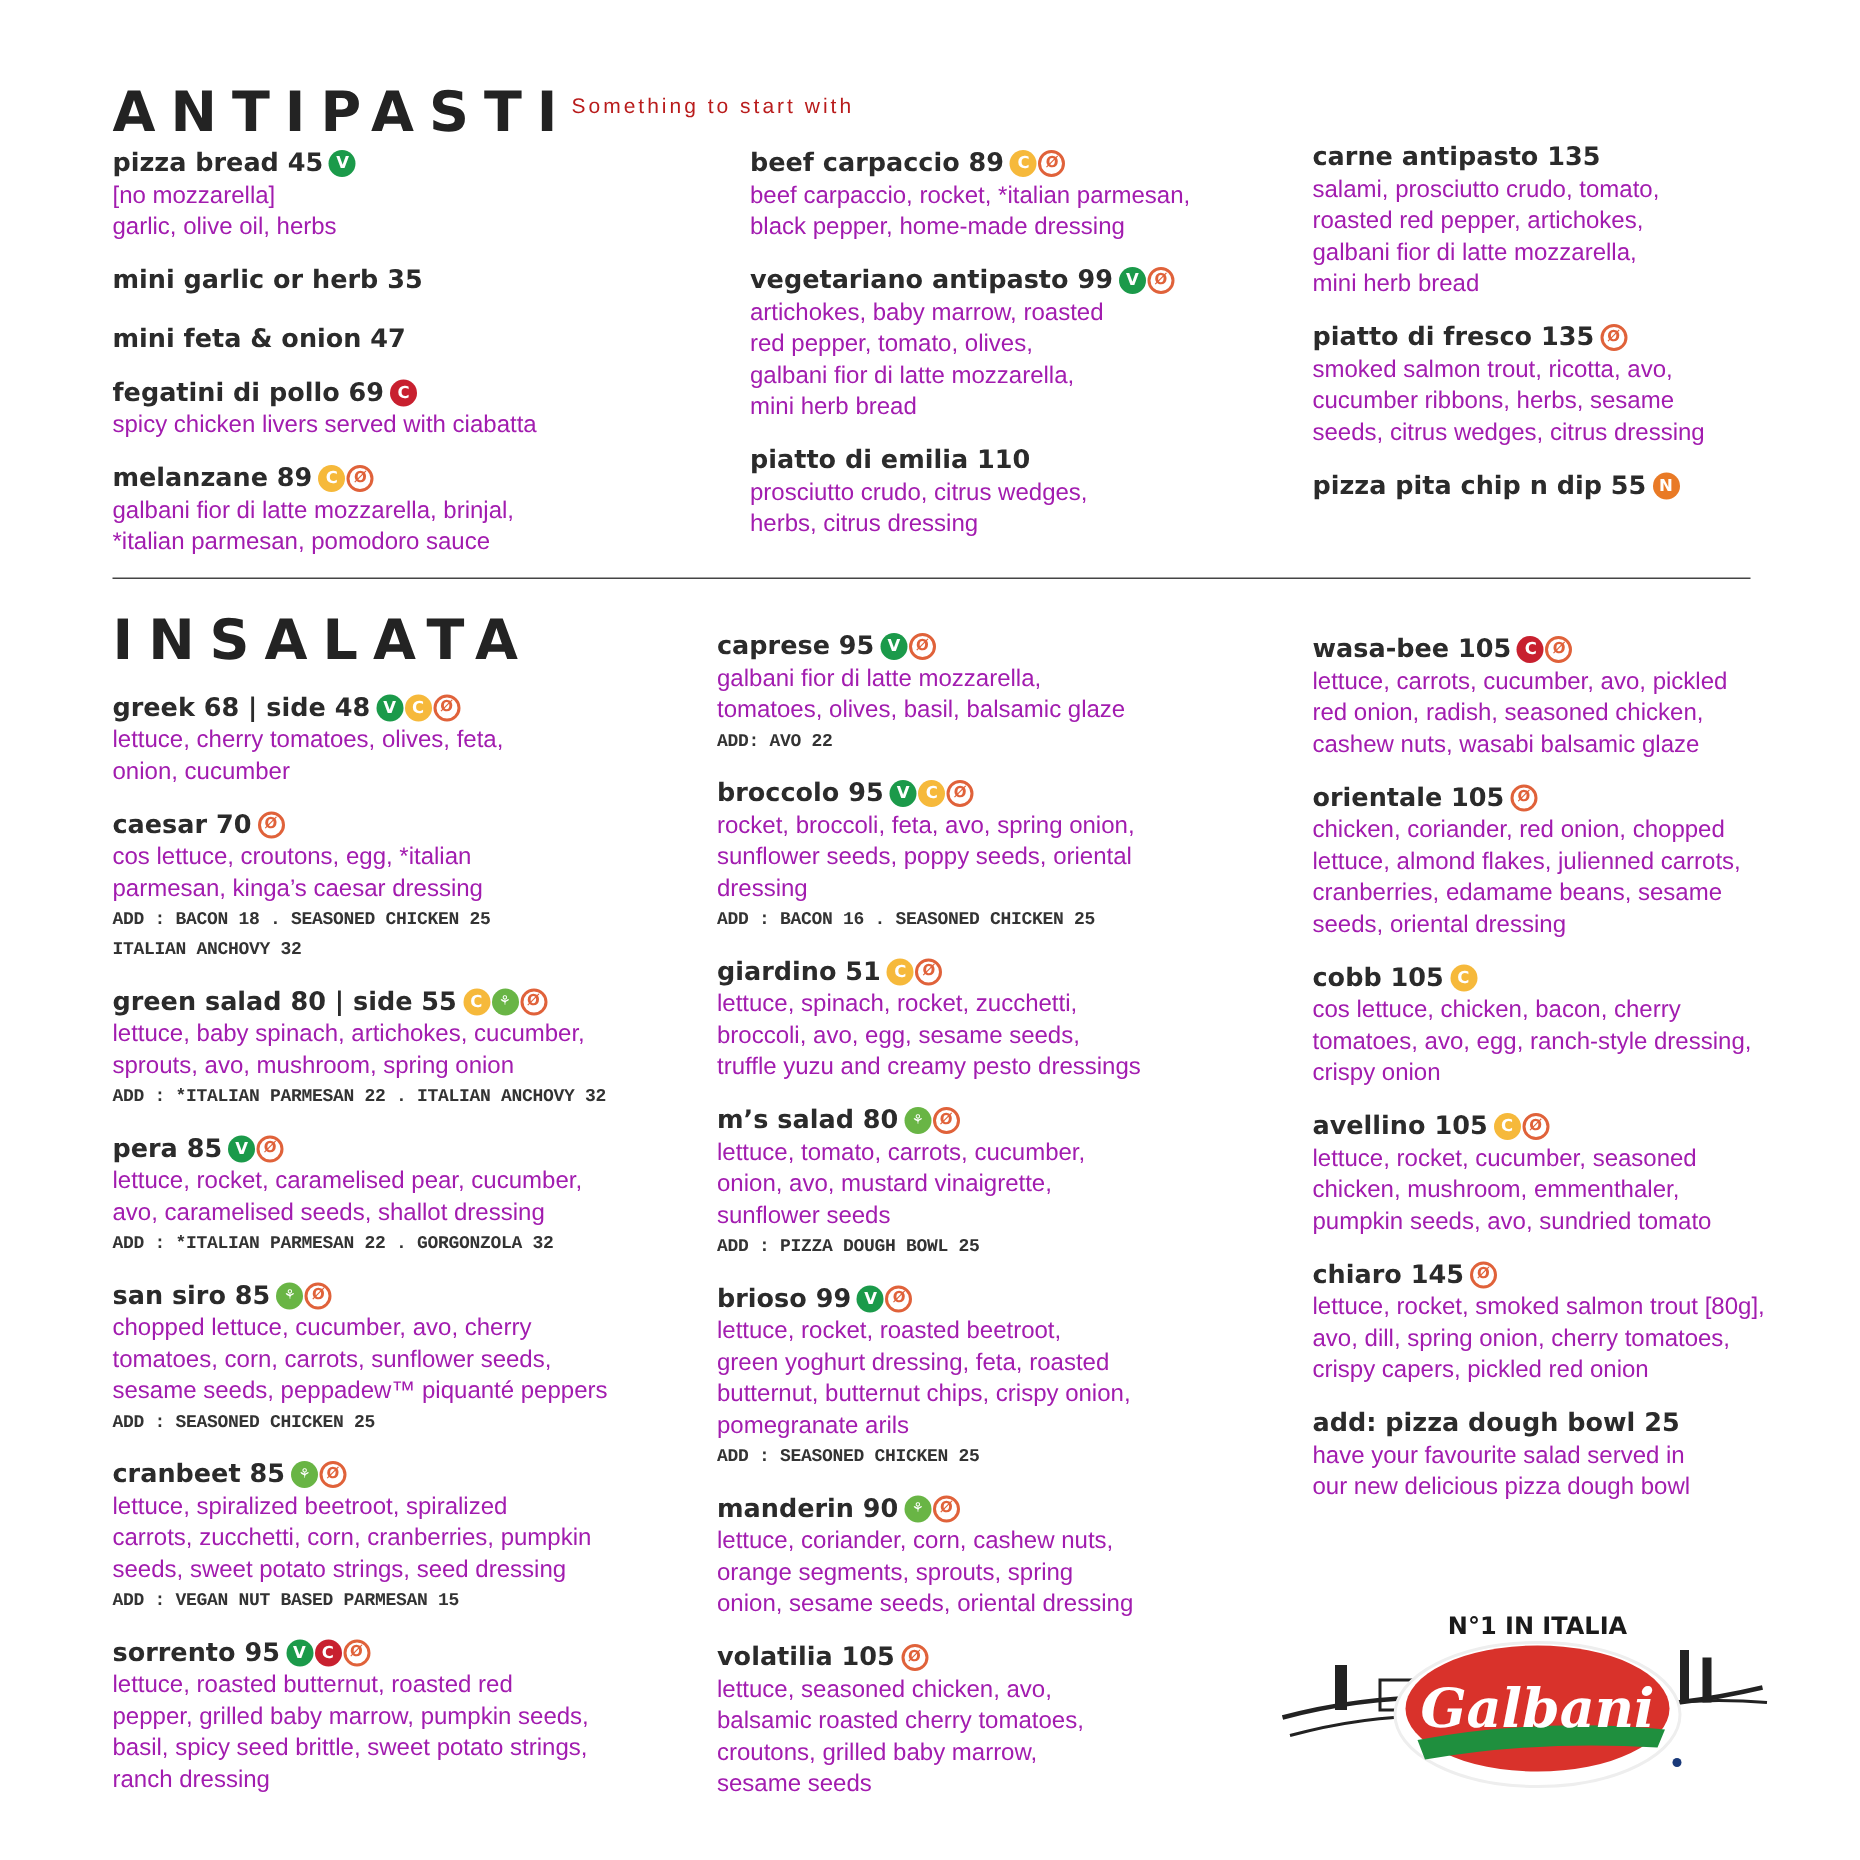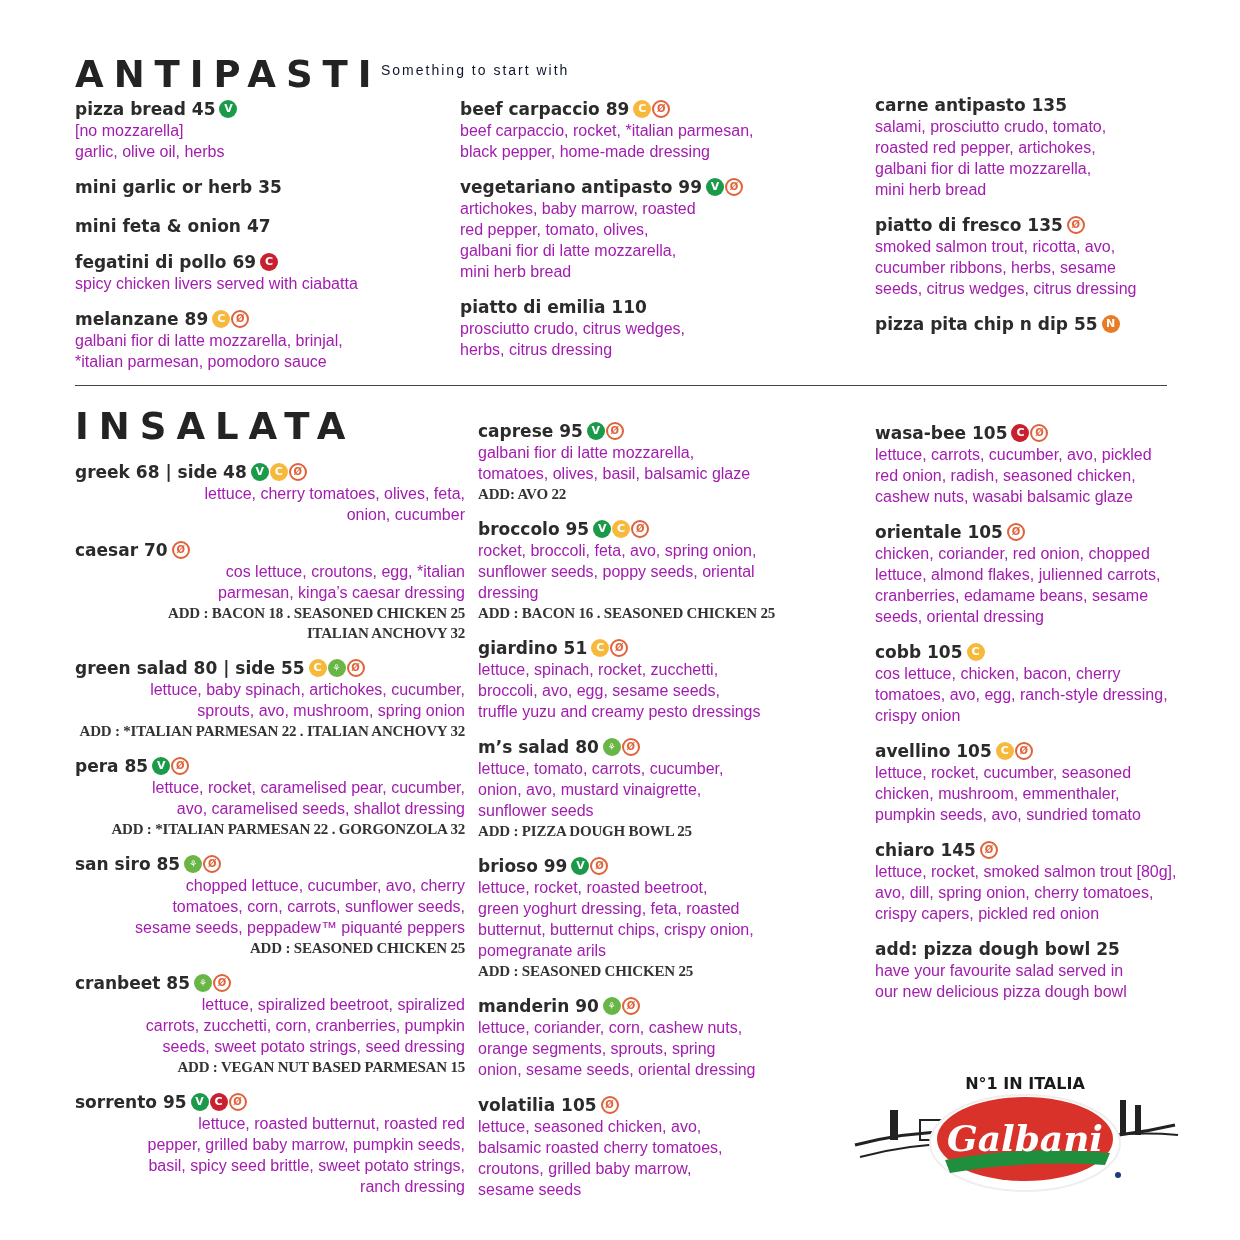--- a/index.html
+++ b/index.html
@@ -1,27 +1,27 @@
 <!DOCTYPE html>
 <html><head>
 <meta charset="utf-8">
 <style>
   html, body { margin: 0; padding: 0; background: #ffffff; }
   body { width: 1240px; height: 1240px; position: relative; overflow: hidden;
          font-family: "Liberation Sans", sans-serif; color: #2b2b2b; }
   .section-title { position: absolute; font-family: "DejaVu Sans", sans-serif; font-weight: bold;
          font-size: 37px; letter-spacing: 10px; color: #232323; line-height: 1; }
-  .section-sub { position: absolute; font-size: 14px; letter-spacing: 2px; color: #0f172a; }
+  .section-sub { position: absolute; font-size: 14px; letter-spacing: 2px; color: #b91c1c; }
   .col { position: absolute; width: 390px; }
   .item { margin-bottom: 14px; }
   .name { font-family: "DejaVu Sans", sans-serif; font-weight: bold; font-size: 17px; color: #2b2b2b;
           line-height: 22px; display: flex; align-items: center; gap: 1px; white-space: nowrap; }
   .name-text { margin-right: 3px; }
   .desc { font-size: 16px; line-height: 21px; color: #a21caf; white-space: pre-line; }
-  .add { font-family: Liberation Serif, serif; font-weight: bold; font-size: 15px;
+  .add { font-family: Liberation Mono, monospace; font-weight: bold; font-size: 12px;
          color: #333; line-height: 20px; white-space: pre-line; letter-spacing: -0.2px; }
   .badge { display: inline-flex; width: 18px; height: 18px; border-radius: 50%; align-items: center;
            justify-content: center; font-family: "DejaVu Sans", sans-serif; font-weight: bold; font-size: 11px;
            color: #fff; box-sizing: border-box; flex: 0 0 18px; }
   .b-v { background: #1b9a4a; }
   .b-c-red { background: #c8202f; }
   .b-c-yellow { background: #f6b93b; }
   .b-vegan { background: #69b545; font-size: 9px; }
   .b-gf { background: #fff; border: 2px solid #e0623a; color: #e0623a; font-size: 10px; }
   .b-n { background: #e97a26; }
@@ -63,21 +63,21 @@
     <div class="item">
       <div class="name">
         <span class="name-text">melanzane 89</span>
         <span class="badge b-c-yellow">C</span>
         <span class="badge b-gf">Ø</span>
       </div>
       <div class="desc">galbani fior di latte mozzarella, brinjal,
 *italian parmesan, pomodoro sauce</div>
     </div>
   </div>
-<div class="col" style="left:460px;top:98px;">
+<div class="col" style="left:500px;top:98px;">
     <div class="item">
       <div class="name">
         <span class="name-text">beef carpaccio 89</span>
         <span class="badge b-c-yellow">C</span>
         <span class="badge b-gf">Ø</span>
       </div>
       <div class="desc">beef carpaccio, rocket, *italian parmesan,
 black pepper, home-made dressing</div>
     </div>
     <div class="item">
@@ -123,21 +123,21 @@
         <span class="name-text">pizza pita chip n dip 55</span>
         <span class="badge b-n">N</span>
       </div>
     </div>
   </div>
 
 <div class="divider"></div>
 
 <div class="section-title" style="left:75px;top:408px;">INSALATA</div>
 
-<div class="col" style="left:75px;top:461px;text-align:right;">
+<div class="col" style="left:75px;top:461px;">
     <div class="item">
       <div class="name">
         <span class="name-text">greek 68 | side 48</span>
         <span class="badge b-v">V</span>
         <span class="badge b-c-yellow">C</span>
         <span class="badge b-gf">Ø</span>
       </div>
       <div class="desc">lettuce, cherry tomatoes, olives, feta,
 onion, cucumber</div>
     </div>

